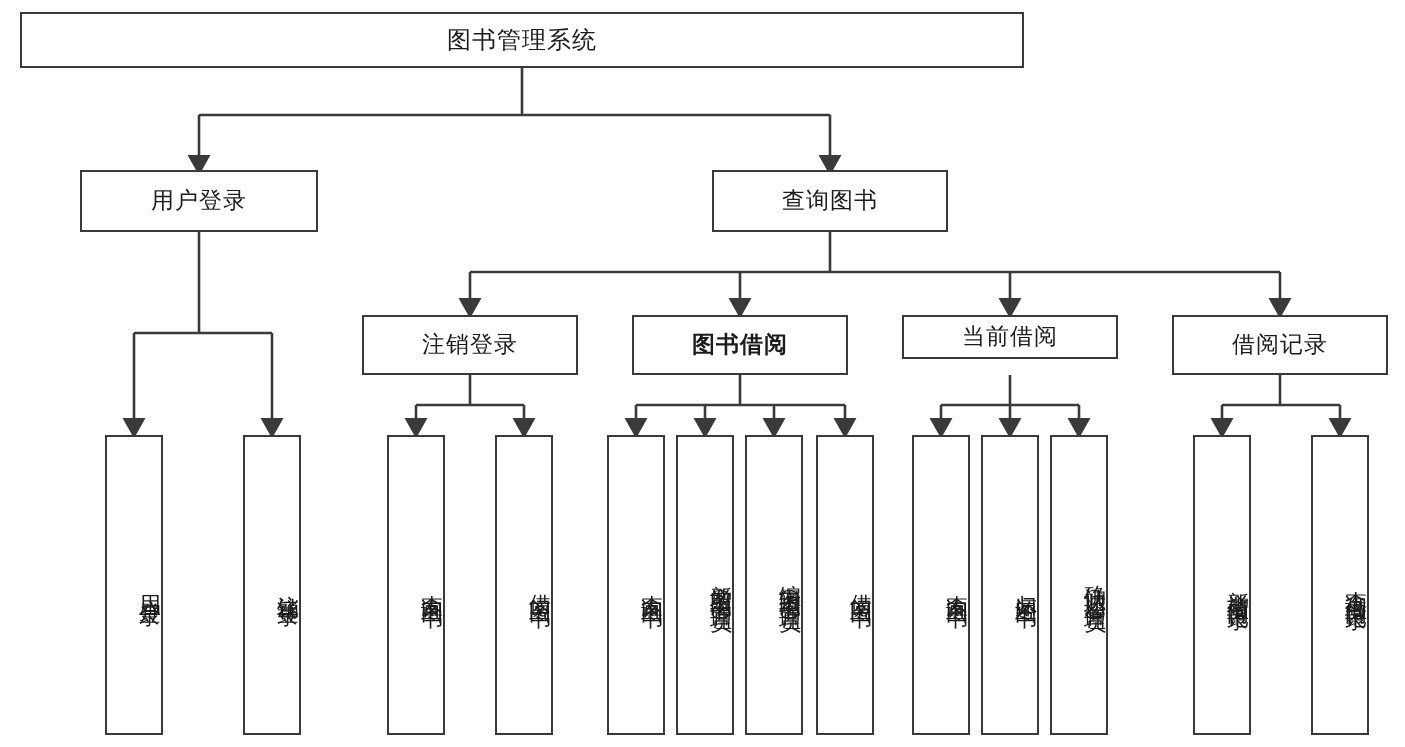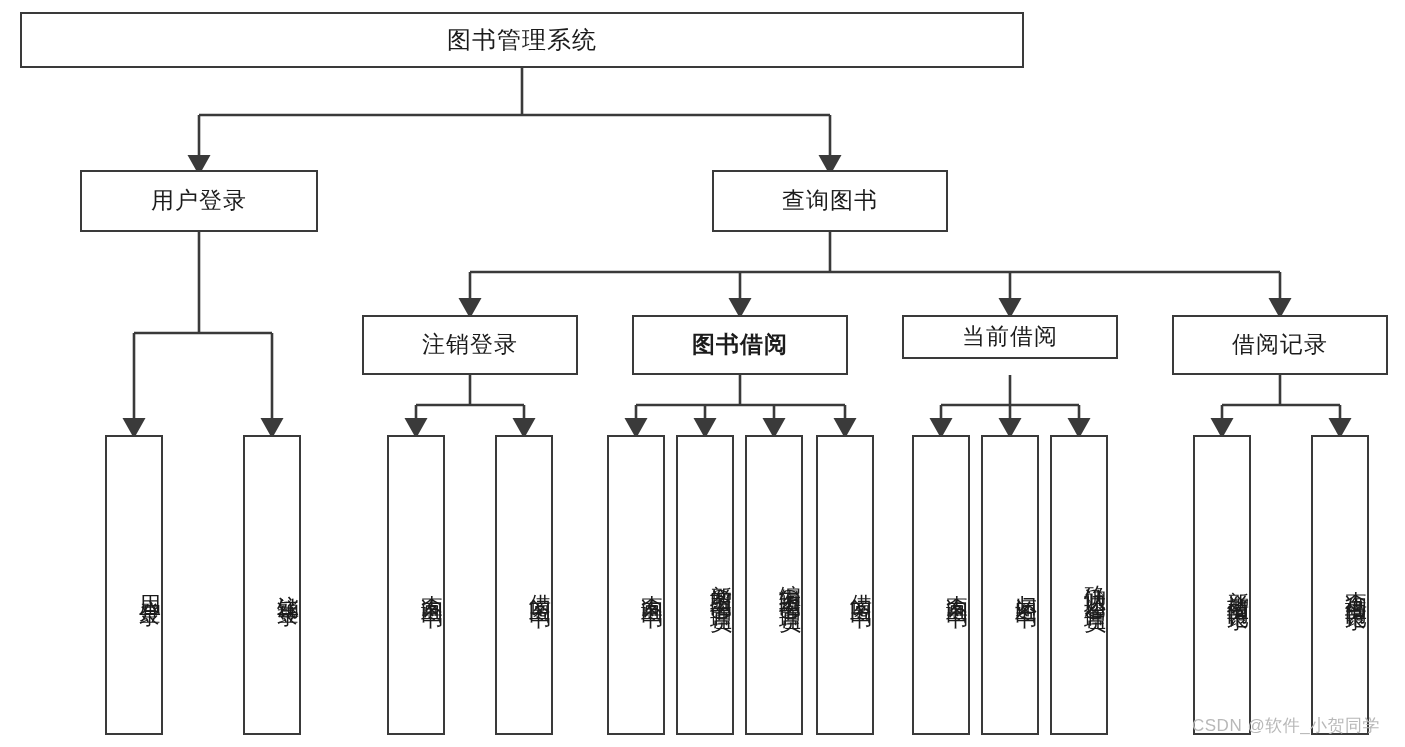--- a/index.html
+++ b/index.html
@@ -187,15 +187,14 @@
     <span class="vlabel">确认归还（管理员）</span>
   </div>
 
   <div class="node node-v" style="left:1193px; top:435px; width:58px; height:300px;">
     <span class="vlabel">新增借阅记录</span>
   </div>
   <div class="node node-v" style="left:1311px; top:435px; width:58px; height:300px;">
     <span class="vlabel">查询借阅记录</span>
   </div>
 
-  <div class="watermark" style="left:1192px; top:714px;">CSDN @软件_小贺同学</div>
 
 </div>
 
 </body></html>

